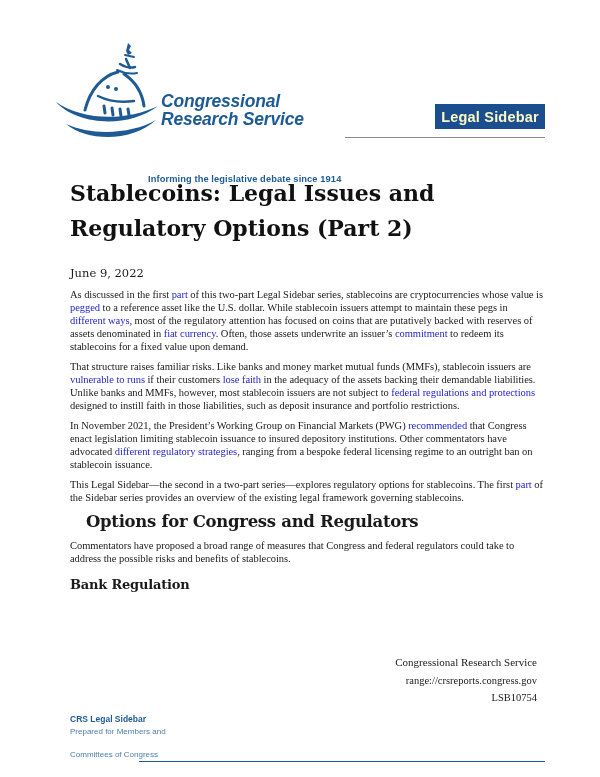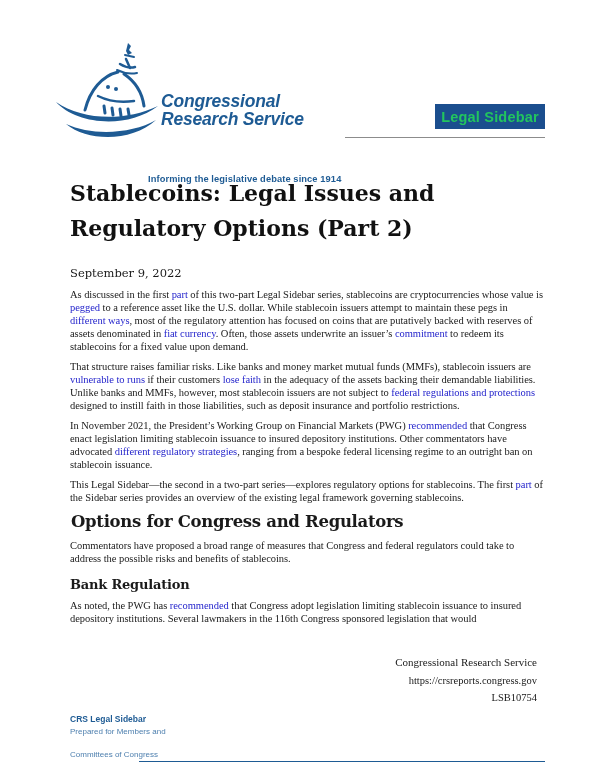--- a/index.html
+++ b/index.html
@@ -16,40 +16,40 @@
     font-size:17.5px;line-height:18px;color:#1e5b94;letter-spacing:-0.2px;margin-left:24px;
   }
   .tagline{
     position:absolute;left:148px;top:128px;
     font-family:"Liberation Sans",sans-serif;font-weight:bold;
     font-size:9.3px;color:#1e5b94;letter-spacing:0.1px;margin-top:46px;
   }
   .header-rule{position:absolute;left:345px;top:137px;width:200px;height:1px;background:#8c8c8c;}
   .badge{
     position:absolute;left:435px;top:104px;width:110px;height:25px;
-    background:#1b4e8e;color:#22c55e;
+    background:#1b4e8e;color:#fef9c3;
     font-family:"Liberation Sans",sans-serif;font-weight:bold;font-size:14.5px;
     display:flex;align-items:center;justify-content:center;letter-spacing:0.2px;
   }
   
   .doc-title{
     position:absolute;left:70px;top:176px;width:480px;
     font-family:"DejaVu Serif",serif;font-weight:bold;
     font-size:22px;line-height:35px;color:#111;
   }
   .doc-date{position:absolute;left:70px;top:266px;font-family:"DejaVu Serif",serif;font-size:11.5px;}
   
   .doc-body{
     position:absolute;left:70px;top:288px;width:473px;height:362px;overflow:hidden;
     font-size:10.5px;line-height:13px;letter-spacing:-0.05px;
   }
   .doc-body p{margin:0 0 7px 0;}
   .doc-body .h1{
     font-family:"DejaVu Serif",serif;font-weight:bold;font-size:16.5px;
-    margin:8px 0 7px 1px;line-height:20px;letter-spacing:-0.3px;
+    margin:8px 0 7px 16px;line-height:20px;letter-spacing:-0.3px;
   }
   .doc-body .h2{
     font-family:"DejaVu Serif",serif;font-weight:bold;font-size:13px;
     margin:11px 0 6px 0;line-height:17px;letter-spacing:-0.2px;
   }
   .link{color:#2525cc;text-decoration:none;cursor:pointer;font-family:Liberation Serif, serif;}
   
   .footer-right{
     position:absolute;left:70px;top:654px;width:467px;text-align:right;
     font-size:10.5px;line-height:17.5px;
@@ -93,36 +93,35 @@
 
   <div class="logo-text">
     <div>Congressional</div>
     <div>Research Service</div>
   </div>
   <div class="tagline">Informing the legislative debate since 1914</div>
   <div class="header-rule"></div>
   <div class="badge">Legal Sidebar</div>
 
   <div class="doc-title">Stablecoins: Legal Issues and Regulatory Options (Part 2)</div>
-  <div class="doc-date">September 9, 2022</div>
+  <div class="doc-date">June 9, 2022</div>
 
   <div class="doc-body">
       <p><span>As discussed in the first </span><a class="link">part</a><span> of this two-part Legal Sidebar series, stablecoins are cryptocurrencies whose value is </span><a class="link">pegged</a><span> to a reference asset like the U.S. dollar. While stablecoin issuers attempt to maintain these pegs in </span><a class="link">different ways</a><span>, most of the regulatory attention has focused on coins that are putatively backed with reserves of assets denominated in </span><a class="link">fiat currency</a><span>. Often, those assets underwrite an issuer’s </span><a class="link">commitment</a><span> to redeem its stablecoins for a fixed value upon demand.</span></p>
       <p><span>That structure raises familiar risks. Like banks and money market mutual funds (MMFs), stablecoin issuers are </span><a class="link">vulnerable to runs</a><span> if their customers </span><a class="link">lose faith</a><span> in the adequacy of the assets backing their demandable liabilities. Unlike banks and MMFs, however, most stablecoin issuers are not subject to </span><a class="link">federal regulations and protections</a><span> designed to instill faith in those liabilities, such as deposit insurance and portfolio restrictions.</span></p>
       <p><span>In November 2021, the President’s Working Group on Financial Markets (PWG) </span><a class="link">recommended</a><span> that Congress enact legislation limiting stablecoin issuance to insured depository institutions. Other commentators have advocated </span><a class="link">different regulatory strategies</a><span>, ranging from a bespoke federal licensing regime to an outright ban on stablecoin issuance.</span></p>
       <p><span>This Legal Sidebar—the second in a two-part series—explores regulatory options for stablecoins. The first </span><a class="link">part</a><span> of the Sidebar series provides an overview of the existing legal framework governing stablecoins.</span></p>
       <div class="h1">Options for Congress and Regulators</div>
       <p><span>Commentators have proposed a broad range of measures that Congress and federal regulators could take to address the possible risks and benefits of stablecoins.</span></p>
       <div class="h2">Bank Regulation</div>
-      <p><span>As noted, the PWG has </span><a class="link">recommended</a><span> that Congress adopt legislation limiting stablecoin issuance to insured depository institutions. Several lawmakers in the 116th Congress sponsored legislation that would</span></p>
     </div>
 
   <div class="footer-right">
     <div class="org">Congressional Research Service</div>
-    <div>https://crsreports.congress.gov</div>
+    <div>range://crsreports.congress.gov</div>
     <div>LSB10754</div>
   </div>
 
   <div class="footer-left">
     <div class="fl-title">CRS Legal Sidebar</div>
     <div class="fl-line">Prepared for Members and</div>
     <div>Committees of Congress</div>
   </div>
   <div class="footer-rule"></div>
 

